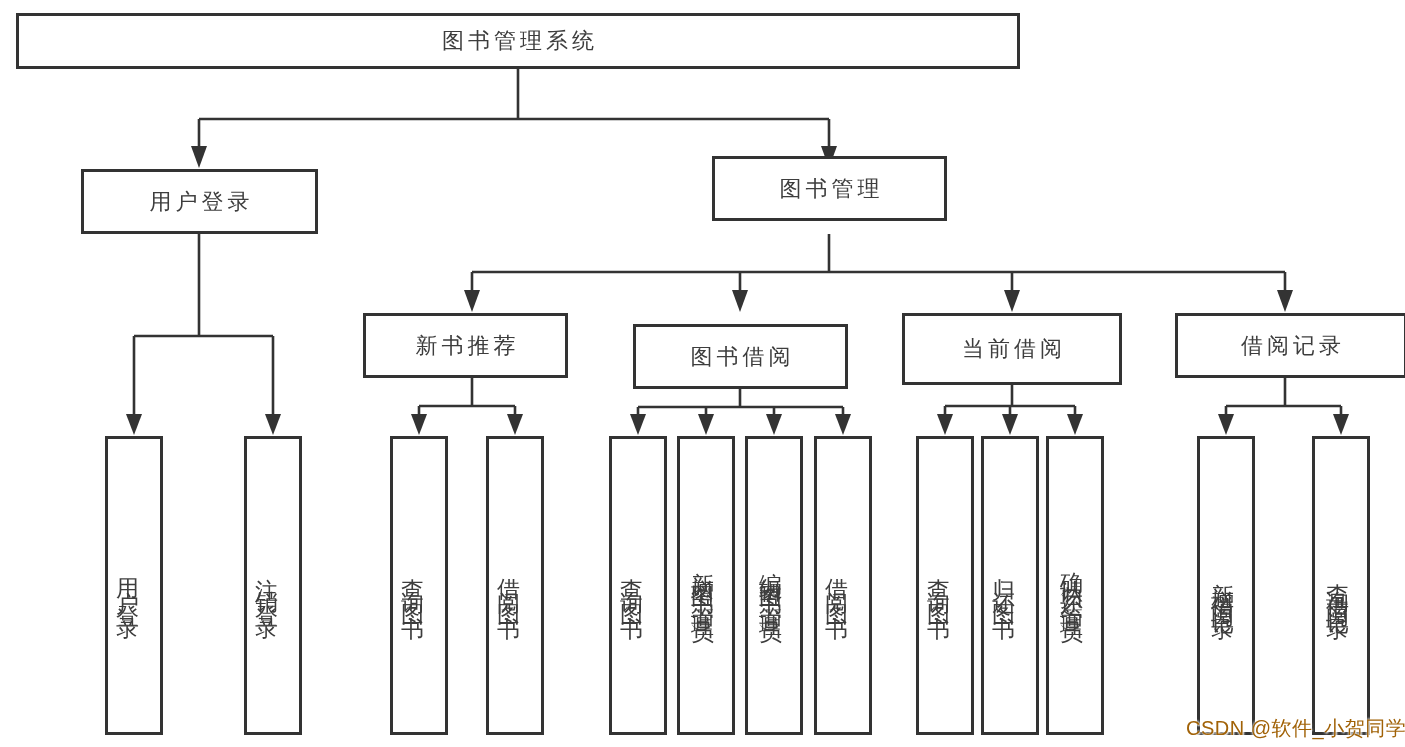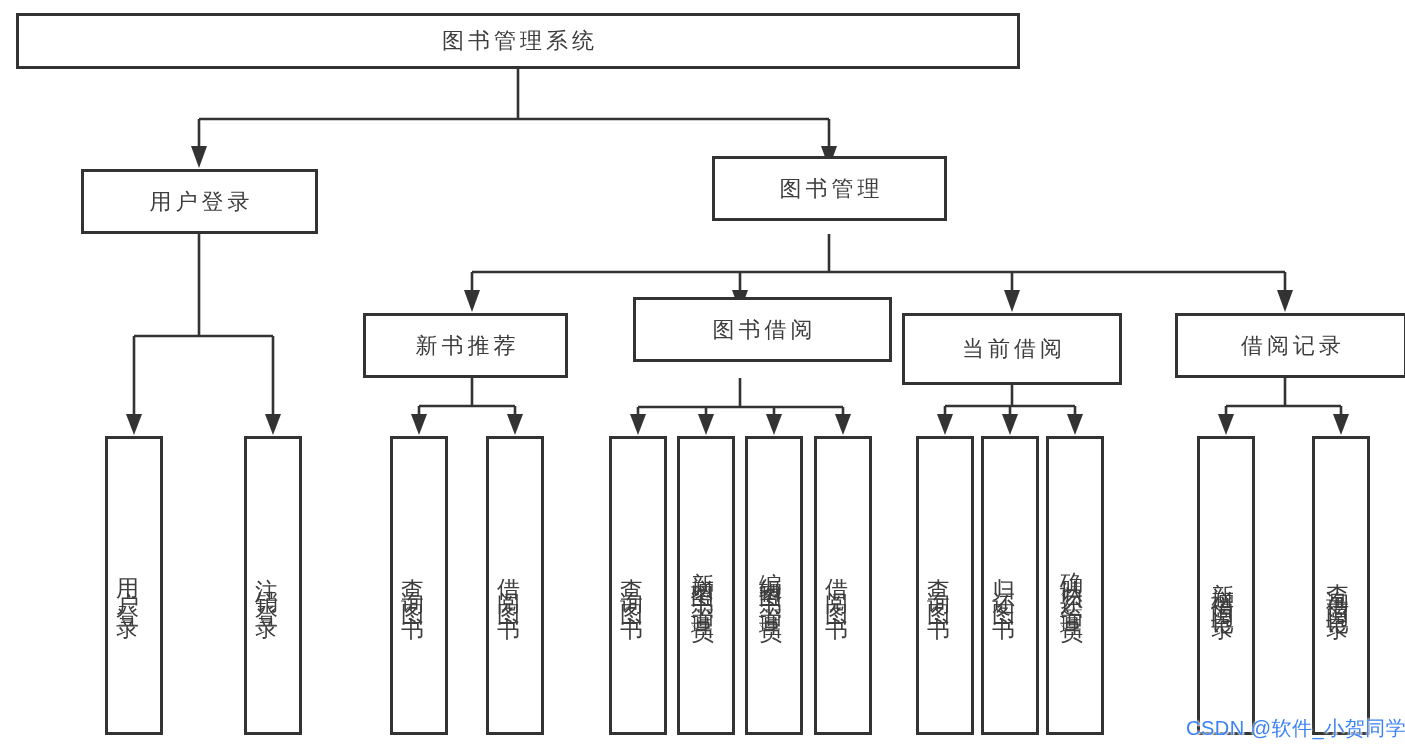--- a/index.html
+++ b/index.html
@@ -14,21 +14,21 @@
   }
   .hlabel{font-size:22px;letter-spacing:4px;text-indent:4px;white-space:nowrap;}
   .leaf{left:0;top:436px;width:58px;height:299px;}
   .vtext{
     writing-mode:vertical-rl;font-size:23px;line-height:1;white-space:nowrap;
   }
   .vshort{letter-spacing:13px;padding-block-start:13px;}
   .vlong{letter-spacing:7px;padding-block-start:7px;}
   .watermark{
     position:absolute;left:1186px;top:715px;z-index:5;font-size:20px;letter-spacing:0.5px;
-    color:#3b82f6;white-space:nowrap;
+    color:#a16207;white-space:nowrap;
     text-shadow:0 0 3px #ffffff,0 0 3px #ffffff,1px 1px 2px #ffffff;
   }
 </style>
 </head>
 <body>
 
 <div class="canvas">
 
   <svg class="wires" width="1405" height="747" viewBox="0 0 1405 747">
     <g stroke="#333333" stroke-width="2.6" fill="none">
@@ -77,21 +77,21 @@
   <div class="box" style="left:81px;top:169px;width:237px;height:65px">
     <span class="hlabel">用户登录</span>
   </div>
   <div class="box" style="left:712px;top:156px;width:235px;height:65px">
     <span class="hlabel">图书管理</span>
   </div>
 
   <div class="box" style="left:363px;top:313px;width:205px;height:65px">
     <span class="hlabel">新书推荐</span>
   </div>
-  <div class="box" style="left:633px;top:297px;width:259px;height:65px">
+  <div class="box" style="left:633px;top:324px;width:215px;height:65px">
     <span class="hlabel">图书借阅</span>
   </div>
   <div class="box" style="left:902px;top:313px;width:220px;height:72px">
     <span class="hlabel">当前借阅</span>
   </div>
   <div class="box" style="left:1175px;top:313px;width:232px;height:65px">
     <span class="hlabel">借阅记录</span>
   </div>
 
   <div class="box leaf" style="left:105px">

